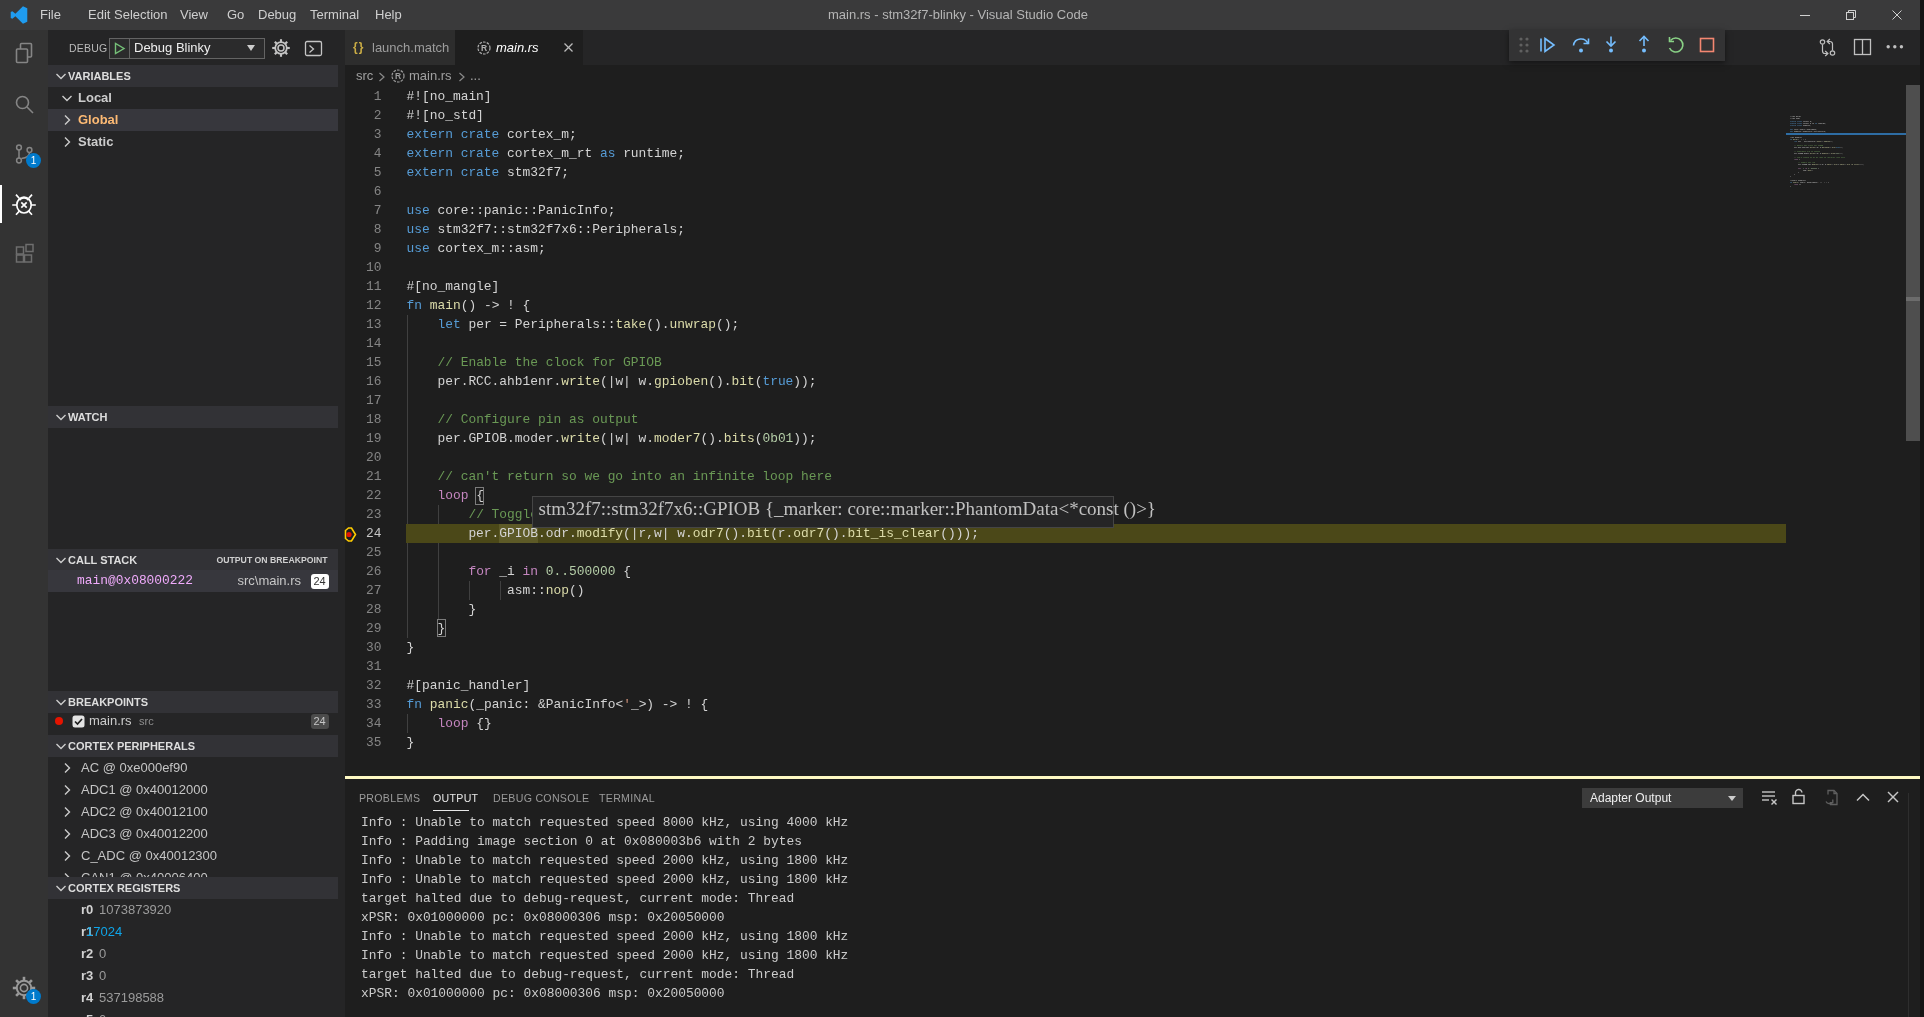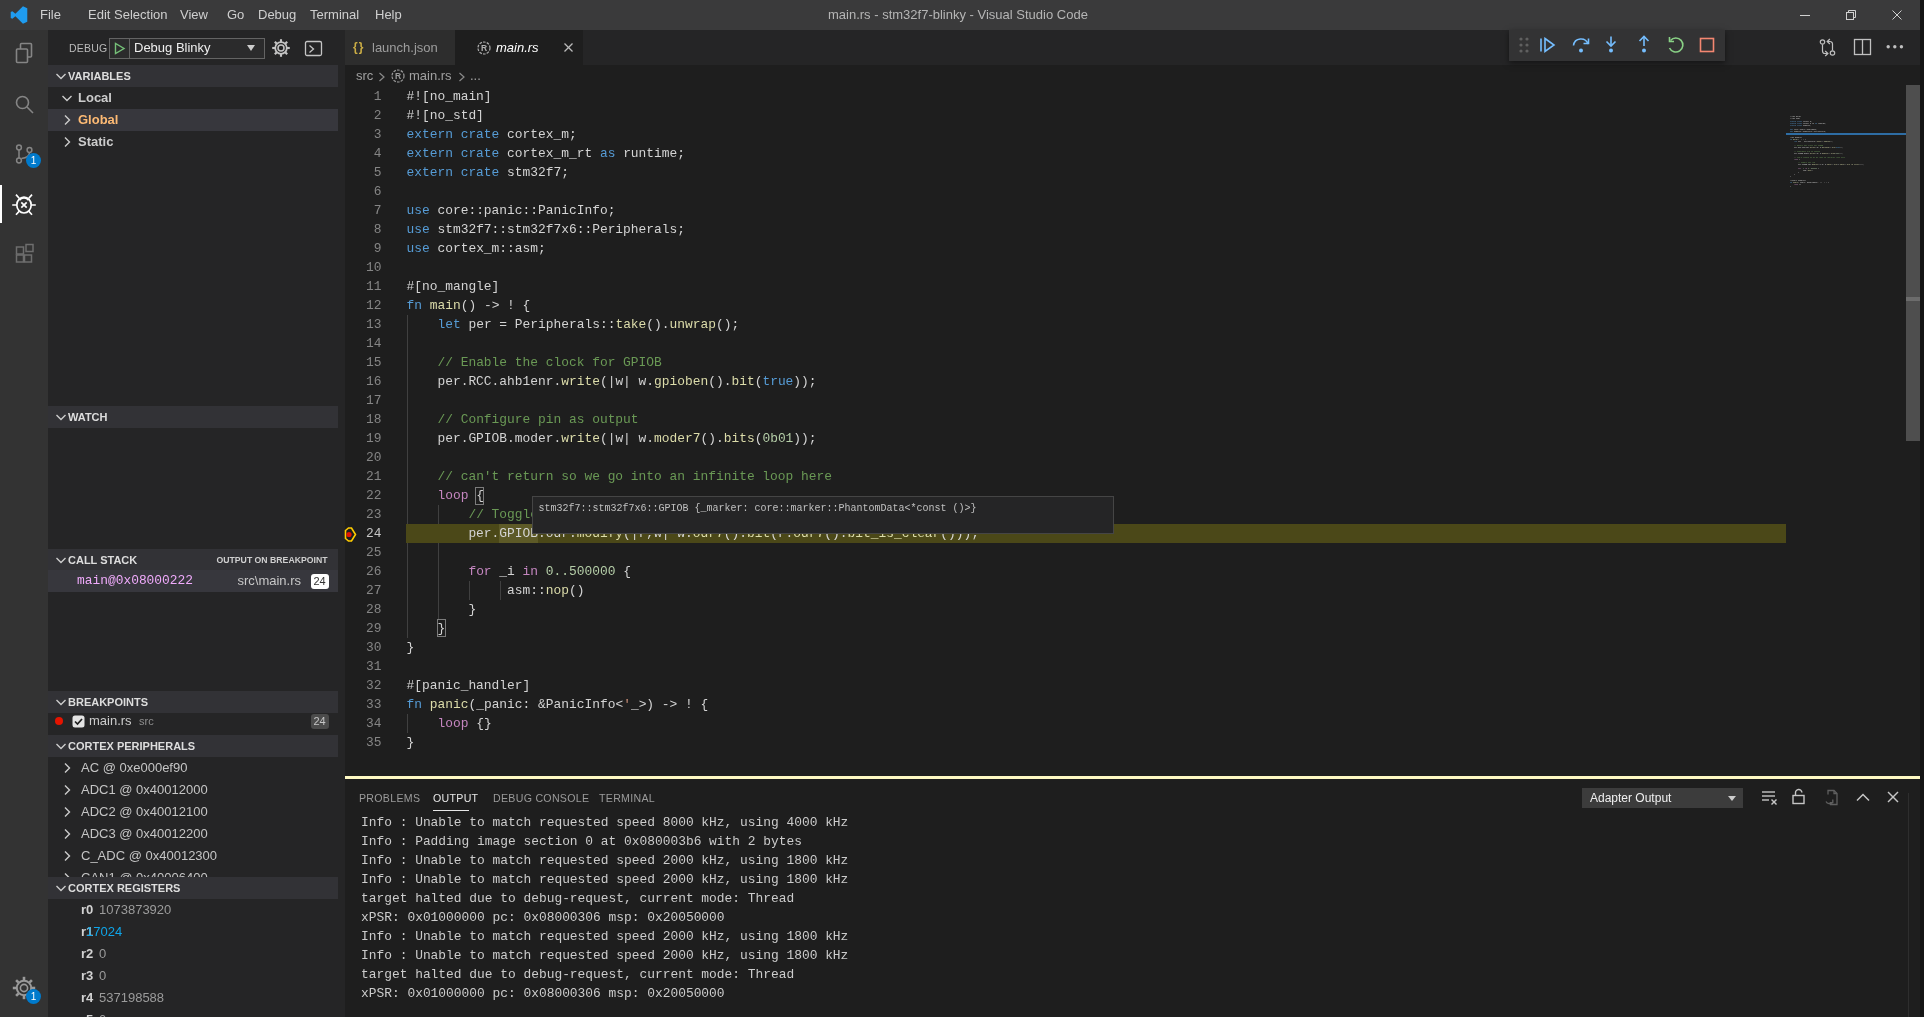--- a/index.html
+++ b/index.html
@@ -20,21 +20,21 @@
 .tab{position:absolute;top:0;height:35px;font-size:13px;line-height:35px}
 #breadcrumb{position:absolute;left:0;top:35px;width:1575px;height:22px;font-size:13px;color:#a0a0a0;line-height:22px}
 pre{font-family:"Liberation Mono",monospace;font-size:12.9px;line-height:19px}
 #gutter{position:absolute;left:0;top:57px;width:36.5px;text-align:right;color:#858585}
 #code{position:absolute;left:61.5px;top:57px;color:#d4d4d4}
 .k{color:#569cd6}.c{color:#c586c0}.f{color:#dcdcaa}.cm{color:#6a9955}.n{color:#b5cea8}.o{color:#ce9178}
 .guide{position:absolute;width:1px;background:#404040}
 #dbgline{position:absolute;left:61px;top:494px;width:1380px;height:19px;background:#4b4818}
 #wordhl{position:absolute;left:154.4px;top:494px;width:38.7px;height:19px;background:#5d5a27}
 .brk{position:absolute;width:9px;height:18px;border:1px solid #7c7c7c}
-#tooltip{position:absolute;left:186.5px;top:465.5px;width:582px;height:38px;background:#252526;border:1px solid #454545;font-family:Liberation Mono, monospace;font-size:10px;color:#c0c0c0;line-height:24px;padding-left:6px;white-space:pre}
+#tooltip{position:absolute;left:186.5px;top:465.5px;width:582px;height:32px;background:#252526;border:1px solid #454545;font-family:Liberation Serif, serif;font-size:19px;color:#c0c0c0;line-height:24px;padding-left:6px;white-space:pre}
 #minimap{position:absolute;left:1441px;top:57px;width:120px;height:689px}
 #minicode{position:absolute;left:4px;top:28.5px;transform:scale(0.129,0.108);transform-origin:0 0;color:#d4d4d4}
 #sbar{position:absolute;left:1561px;top:55px;width:14px;height:356px;background:#4e4e4e}
 #dbgbar{position:absolute;left:1164px;top:-0.5px;width:216px;height:31px;background:#333334;box-shadow:0 2px 6px rgba(0,0,0,.5)}
 #panel{left:345px;top:776px;width:1575px;height:241px;background:#1e1e1e;border-top:3px solid #fef9c3}
 .ptab{position:absolute;top:4px;height:31px;line-height:31px;font-size:10.6px;letter-spacing:.3px;color:#9b9b9b}
 #output{position:absolute;left:16px;top:34px;color:#cccccc}
 #rightstrip{left:1920px;top:0;width:4px;height:1017px;background:#141414}
 svg{display:block}
 </style></head>
@@ -272,21 +272,21 @@
     </div>
   <div class="row" style="top:979px">
       <span style="position:absolute;left:33px;color:#d2d2d2;font-weight:bold">r5</span>
       <span style="position:absolute;left:51px;color:#9b9b9b">0</span>
     </div>
 </div>
 <div class="abs" id="editor">
   <div id="tabbar">
     <div class="tab" style="left:0;width:110px;background:#2d2d2d;color:#9d9d9d">
         <span style="position:absolute;left:8px;color:#cbad45;font-weight:bold;font-size:12px">{ }</span>
-        <span style="position:absolute;left:27px">launch.json</span>
+        <span style="position:absolute;left:27px">launch.match</span>
       </div>
     <div class="tab" style="left:110px;width:128px;background:#1e1e1e;color:#ffffff">
         <svg style="position:absolute;left:22px;top:10.5px" width="14" height="14" fill="none" stroke="#b0b0b0">
           <circle cx="7" cy="7" r="6" stroke-width="1.2" stroke-dasharray="2.6 1.2"></circle>
           <text x="7" y="10" fill="#b0b0b0" stroke="none" font-size="8.5" font-weight="bold" text-anchor="middle" font-family="Liberation Sans">R</text>
         </svg>
         <span style="position:absolute;left:41px;font-style:italic">main.rs</span>
         <svg style="position:absolute;left:108px;top:11.5px" width="11" height="11" stroke="#bbbbbb" stroke-width="1.2">
           <line x1="1.5" y1="1.5" x2="9.5" y2="9.5"></line>
           <line x1="9.5" y1="1.5" x2="1.5" y2="9.5"></line>

